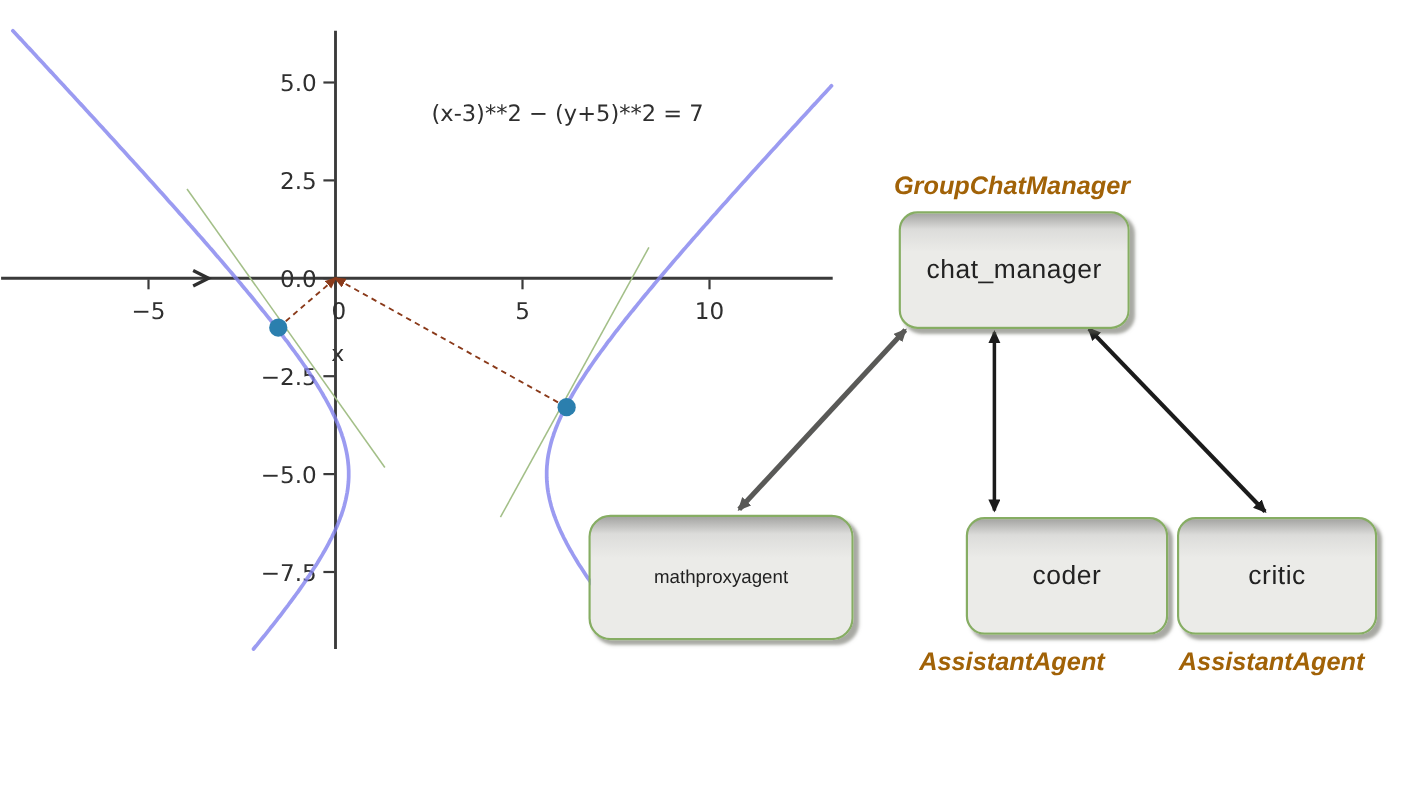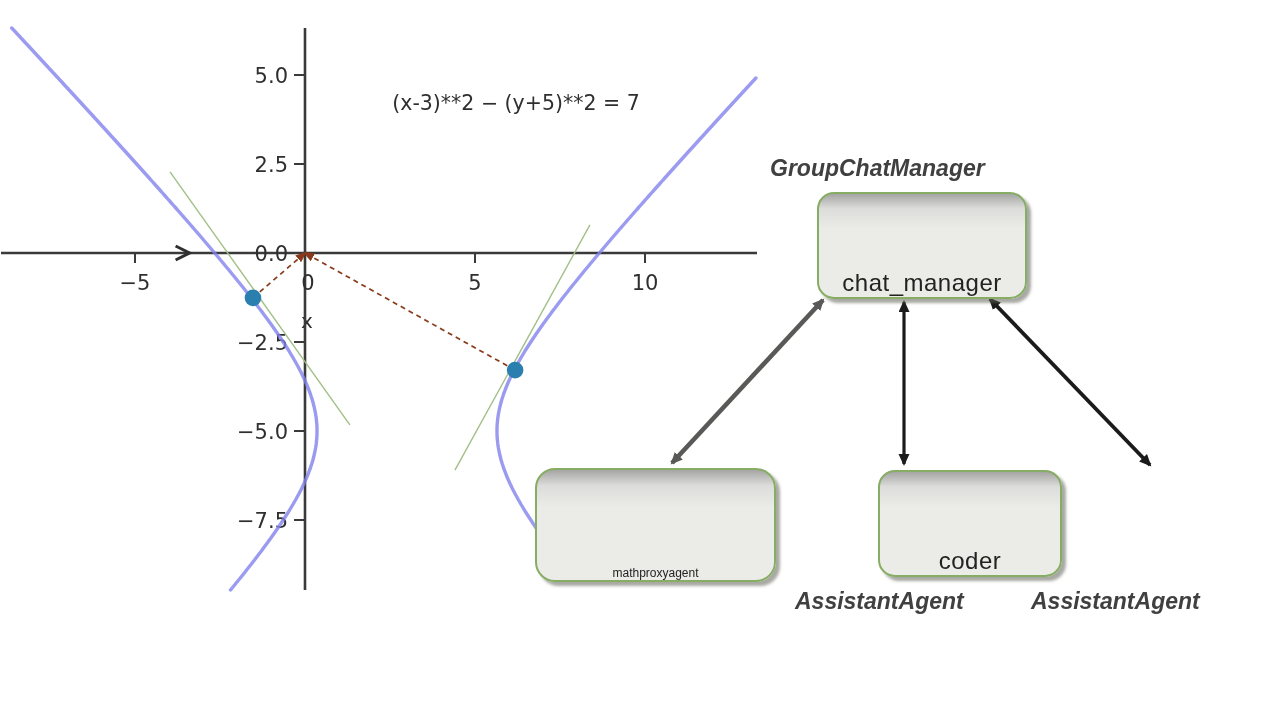--- a/index.html
+++ b/index.html
@@ -9,28 +9,28 @@
   }
   #plot-svg,#arrow-svg{position:absolute;left:0;top:0;}
   #plot-svg{z-index:1;}
   #arrow-svg{z-index:2;}
   .agent-box{
     position:absolute;z-index:3;
     border:2px solid var(--box-border);
     border-radius:17px;
     background:linear-gradient(180deg,#a5a5a3 0%,#dcdcda 14%,var(--box-fill) 34%,var(--box-fill) 100%);
     box-shadow:4px 4px 3px rgba(96,99,88,0.55);
-    display:flex;align-items:flex-end;justify-content:center;
+    display:flex;align-items:center;justify-content:center;
     color:#222;
   }
   .box-label{font-size:24px;letter-spacing:0.5px;}
-  .box-label-small{font-size:12px;}
+  .box-label-small{font-size:17px;}
   .class-label{
-    position:absolute;z-index:3;
-    font-style:italic;font-weight:bold;font-size:23px;color:#404040;
+    position:absolute;z-index:3;text-align:center;
+    font-style:italic;font-weight:bold;font-size:23px;color:#a16207;
   }
   .diag-arrow{fill:none;}
 </style>
 </head>
 <body>
 
 <div id="canvas">
 
   <svg id="plot-svg" width="1280" height="720" viewBox="0 0 1280 720">
       <defs>
@@ -111,15 +111,18 @@
 
   <div class="agent-box" style="left:535px;top:468px;width:237px;height:110px;border-radius:20px;">
     <span class="box-label-small">mathproxyagent</span>
   </div>
 
   <div class="agent-box" style="left:878px;top:470px;width:180px;height:103px;">
     <span class="box-label">coder</span>
   </div>
   <div class="class-label" style="left:795px;top:588px;width:250px;">AssistantAgent</div>
 
+  <div class="agent-box" style="left:1070px;top:470px;width:178px;height:103px;">
+    <span class="box-label">critic</span>
+  </div>
   <div class="class-label" style="left:1031px;top:588px;width:250px;">AssistantAgent</div>
 
 </div>
 
 </body></html>

